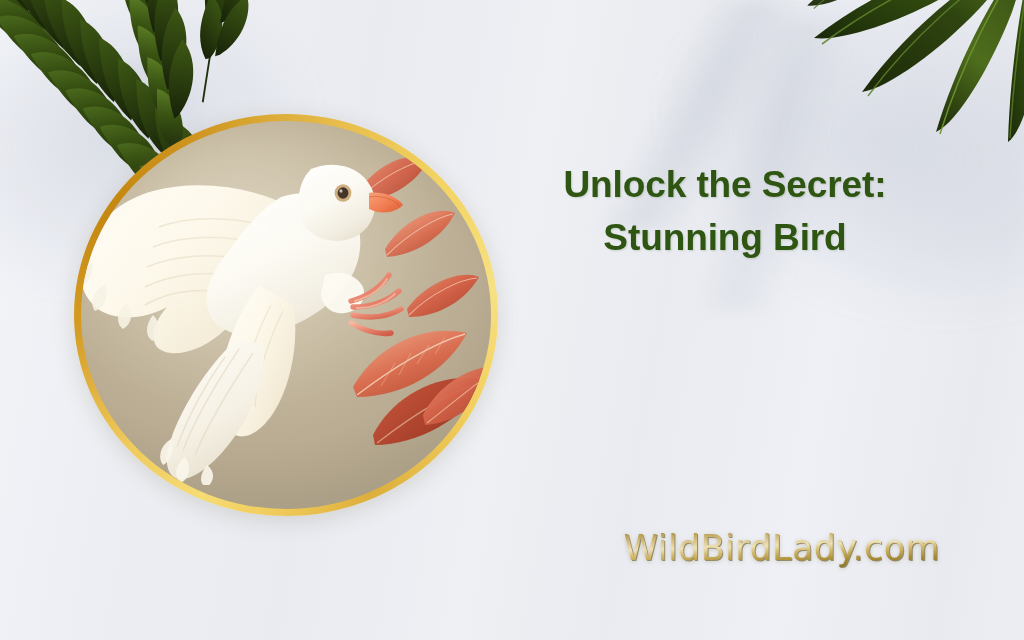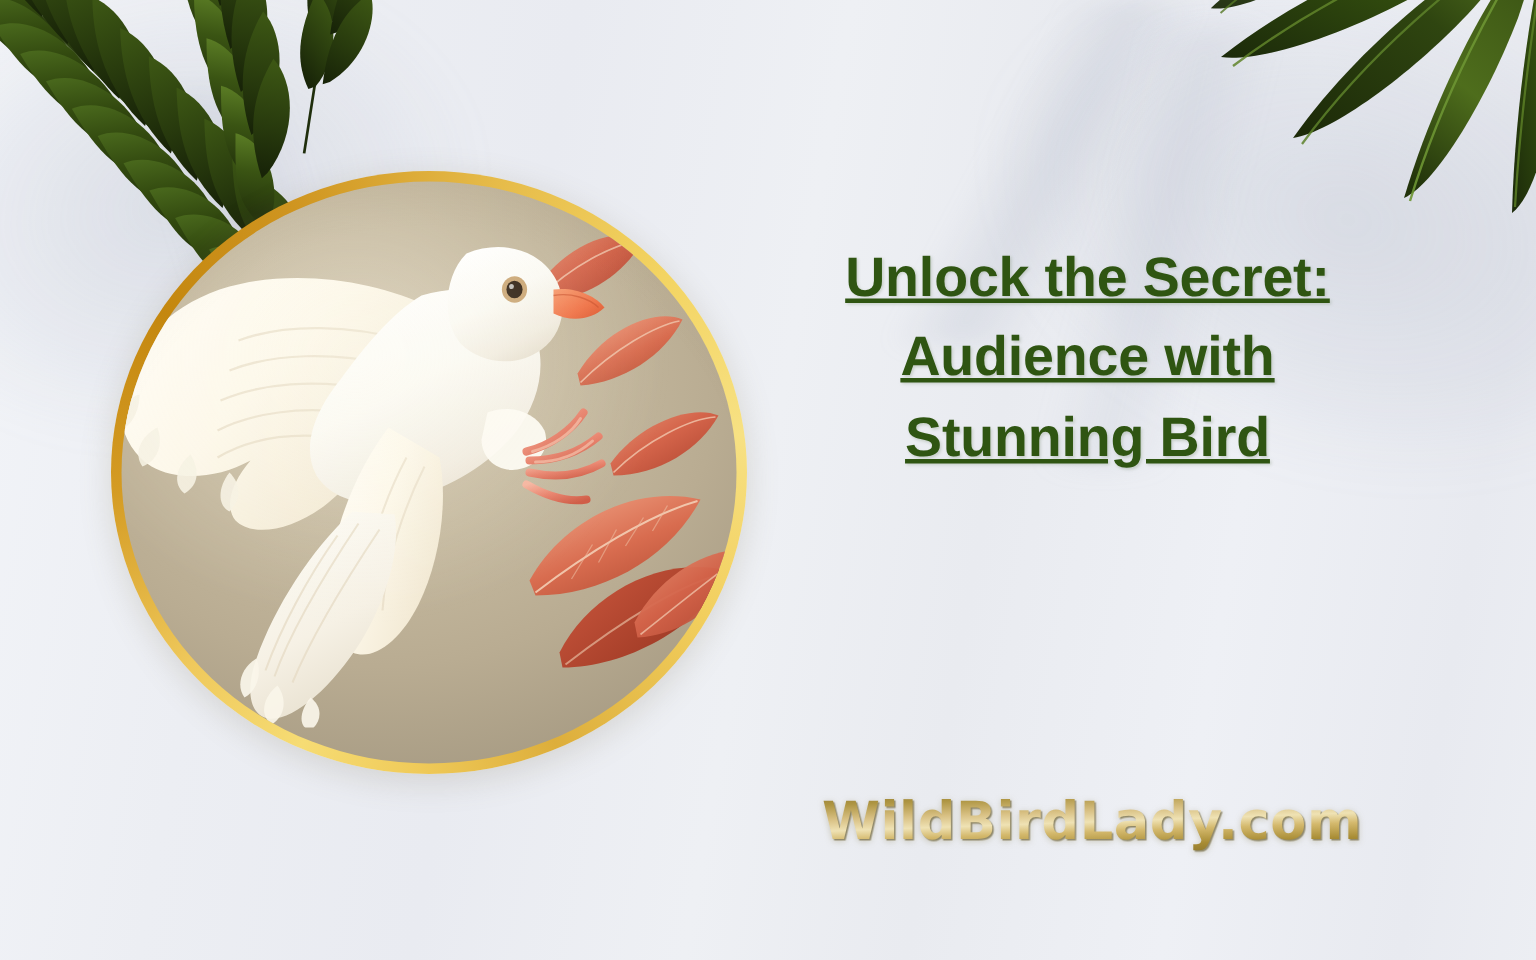--- a/index.html
+++ b/index.html
@@ -128,30 +128,30 @@
     width:410px;
     text-align:center;
     color:#2f5512;
     font-family:"Liberation Sans", sans-serif;
     font-weight:bold;
     font-size:37px;
     line-height:1.44;
     letter-spacing:-0.1px;
     text-shadow:1px 1px 2px rgba(120,140,110,.30);
   }
-  #headline .hl-line { display:block; white-space:nowrap;text-decoration:underline; }
+  #headline .hl-line { display:block; white-space:nowrap; }
 
   
   #logo {
     position:absolute;
-    left:548px; top:528px;
+    left:520px; top:528px;
     width:420px;
-    text-align:left;
+    text-align:right;
     font-family:"DejaVu Sans", sans-serif;
-    font-weight:bold;
+    font-weight:normal;
     font-size:35px;
     letter-spacing:.4px;
     background:linear-gradient(178deg,
         #8e7a33 0%, #ae9542 16%, #d8c083 34%,
         #efe2b4 48%, #d4b96d 60%, #a88c34 78%, #7e6a28 100%);
     -webkit-background-clip:text;
     background-clip:text;
     color:transparent;
     -webkit-text-fill-color:transparent;
     filter:drop-shadow(1px 1px 0 rgba(90,76,26,.55))
@@ -477,19 +477,18 @@
           <path d="M282,173 C298,173 310,168 320,159"></path>
         </g>
       </svg>
 
       <div id="photo-vignette"></div>
     </div>
   </div>
 
   <h1 id="headline">
     <span class="hl-line">Unlock the Secret:</span>
-    <span class="hl-line">Audience with</span>
     <span class="hl-line">Stunning Bird</span>
   </h1>
 
   <div id="logo">WildBirdLady.com</div>
 
 </div>
 
 </body></html>

